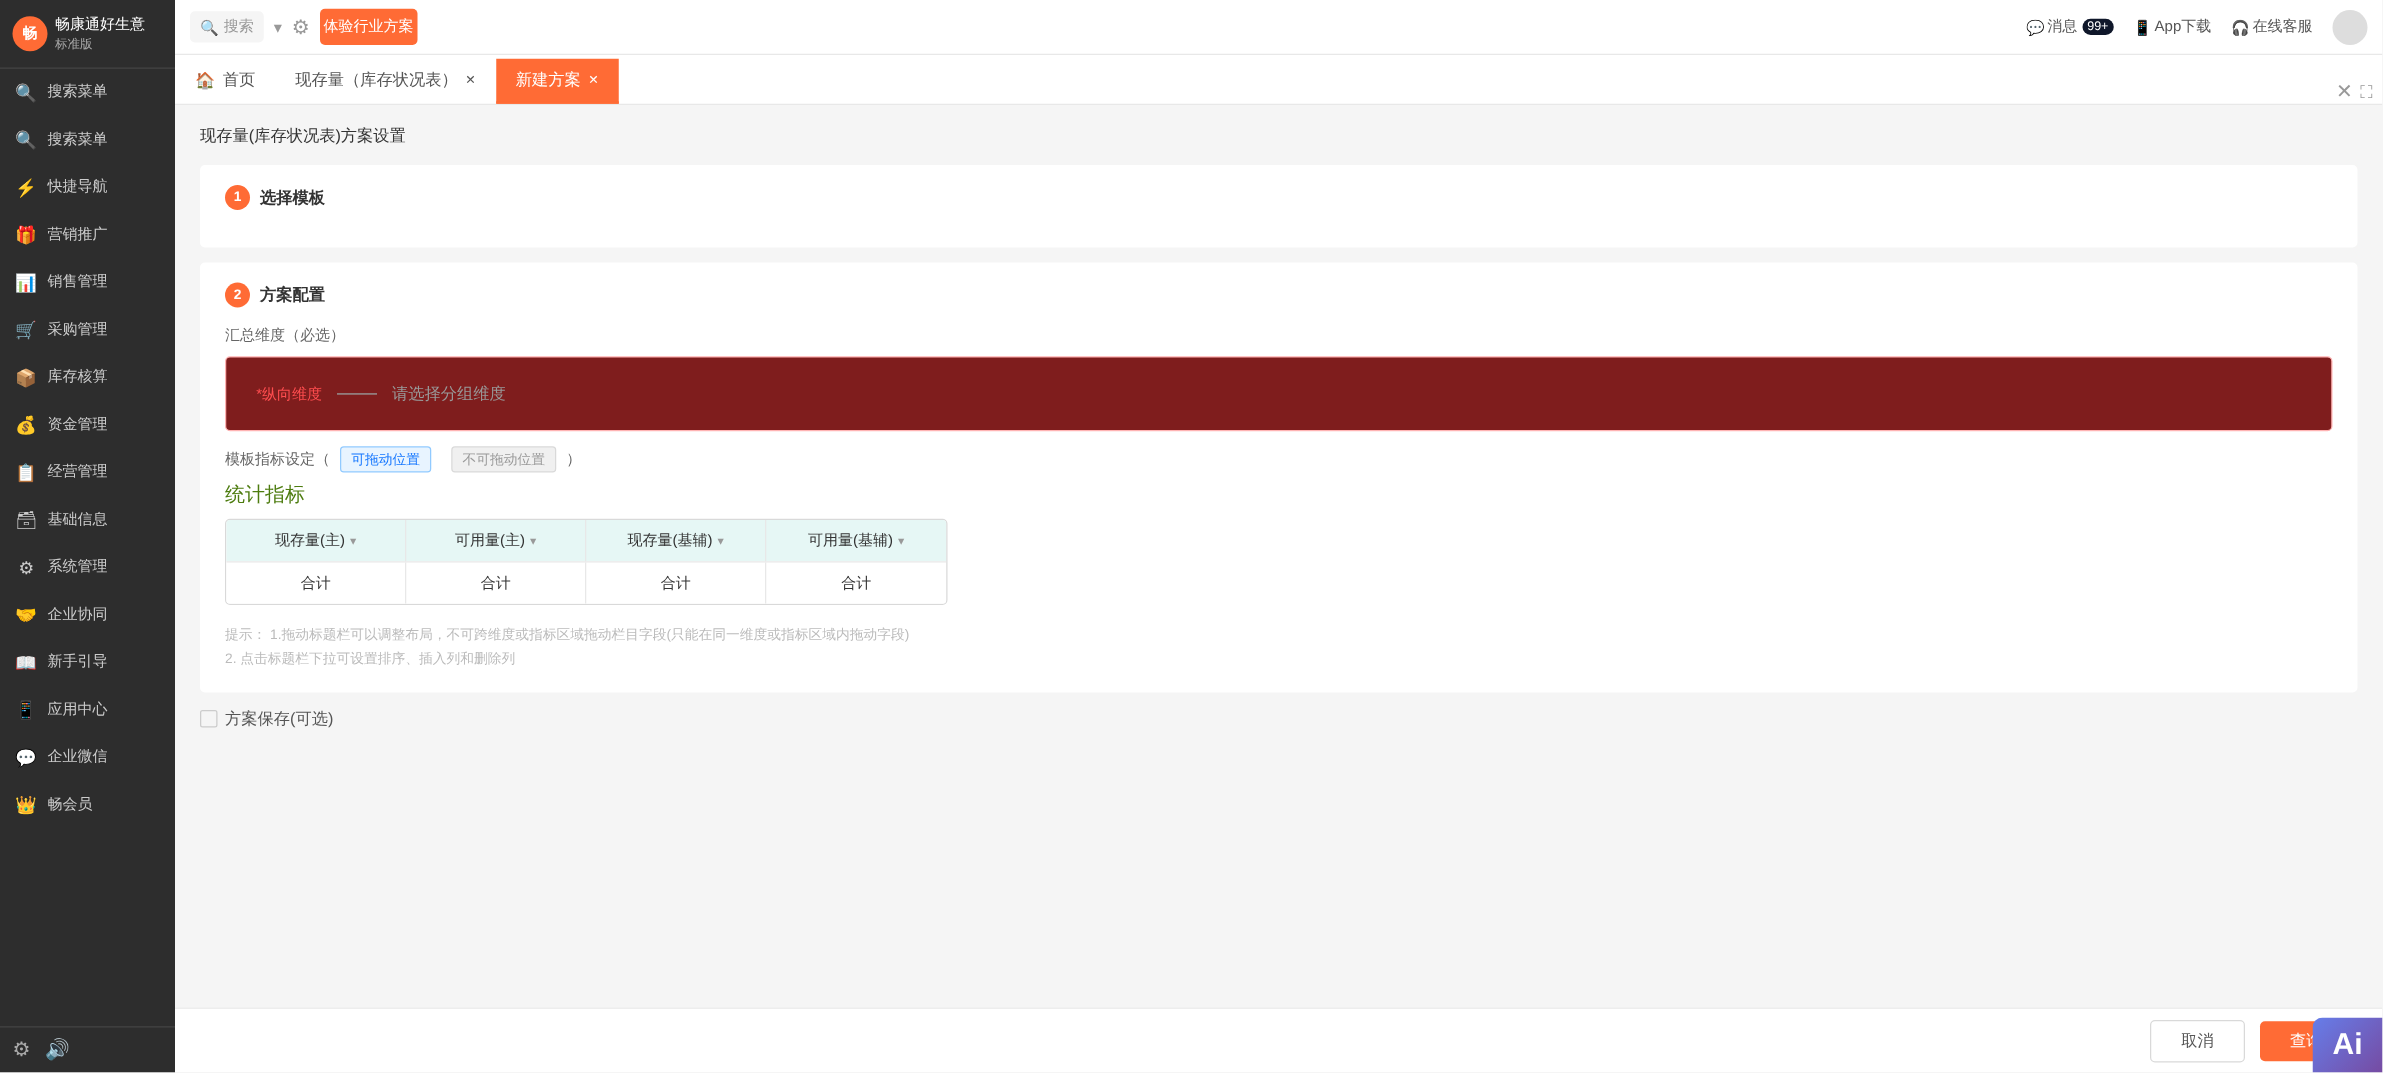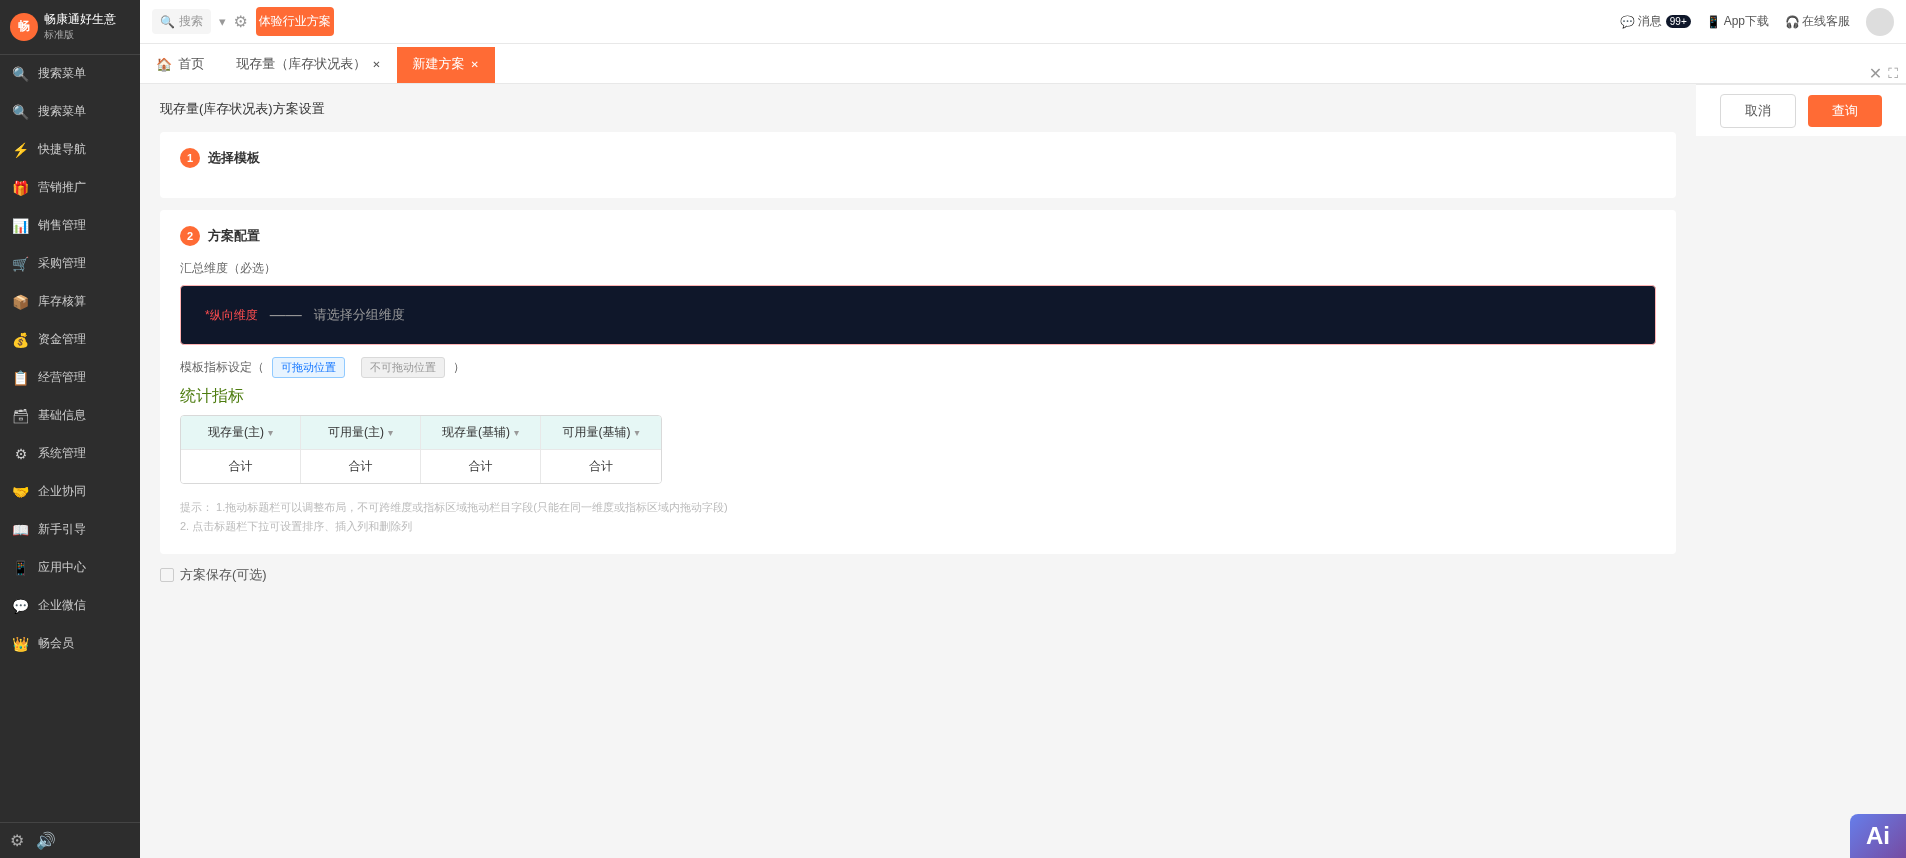--- a/index.html
+++ b/index.html
@@ -161,21 +161,21 @@
     }
     .radio-dot.checked { border-color: #ff6b35; }
     .radio-dot.checked::after {
       content: '';
       width: 6px; height: 6px; border-radius: 50%; background: #ff6b35;
     }
 
     
     .dim-label { font-size: 12px; color: #666; margin-bottom: 8px; }
     .dim-box {
-      background: #0f172a; border: 1px solid #ffb3b3;
+      background: #7f1d1d; border: 1px solid #ffb3b3;
       border-radius: 4px; padding: 20px 24px;
       display: flex; align-items: center; gap: 12px;
     }
     .dim-required { color: #ff4d4f; font-size: 12px; }
     .dim-arrow { color: #999; font-size: 16px; }
     .dim-placeholder { color: #999; font-size: 13px; }
 
     
     .indicator-label { font-size: 12px; color: #666; margin: 12px 0 8px; display: flex; align-items: center; gap: 8px; }
     .indicator-badge-movable {
@@ -194,21 +194,21 @@
       border: 1px solid #d9d9d9; border-radius: 4px; overflow: hidden;
       width: fit-content;
     }
     .stats-header-row {
       display: flex; background: #e6f7f5;
     }
     .stats-body-row {
       display: flex; background: #fff; border-top: 1px solid #e8e8e8;
     }
     .stats-cell {
-      width: 120px; padding: 8px 12px;
+      width: 144px; padding: 8px 12px;
       display: flex; align-items: center; justify-content: center; gap: 4px;
       font-size: 12px; color: #333;
       border-right: 1px solid #e8e8e8;
     }
     .stats-cell:last-child { border-right: none; }
     .stats-cell-chevron { color: #999; font-size: 10px; }
 
     
     .tips { margin-top: 16px; font-size: 11px; color: #bbb; }
     .tips p { margin-bottom: 4px; }
@@ -237,21 +237,21 @@
     .btn-query {
       padding: 7px 24px; border: none; border-radius: 4px;
       background: #ff6b35; color: #fff; font-size: 13px; cursor: pointer;
     }
 
     
     .sidebar-scroll { overflow-y: auto; flex: 1; }
     .sidebar-scroll::-webkit-scrollbar { width: 4px; }
     .sidebar-scroll::-webkit-scrollbar-thumb { background: #555; border-radius: 2px; }
 
-    .content-wrapper { flex: 1; display: flex; flex-direction: row; position: relative; overflow: hidden; }
+    .content-wrapper { flex: 1; display: flex; flex-direction: column; position: relative; overflow: hidden; }
 
     
     .ai-badge {
       position: fixed; right: 0; bottom: 0;
       background: linear-gradient(135deg, #667eea, #764ba2);
       color: #fff; padding: 8px 16px;
       font-size: 24px; font-weight: bold;
       border-radius: 8px 0 0 0;
       z-index: 100;
     }

